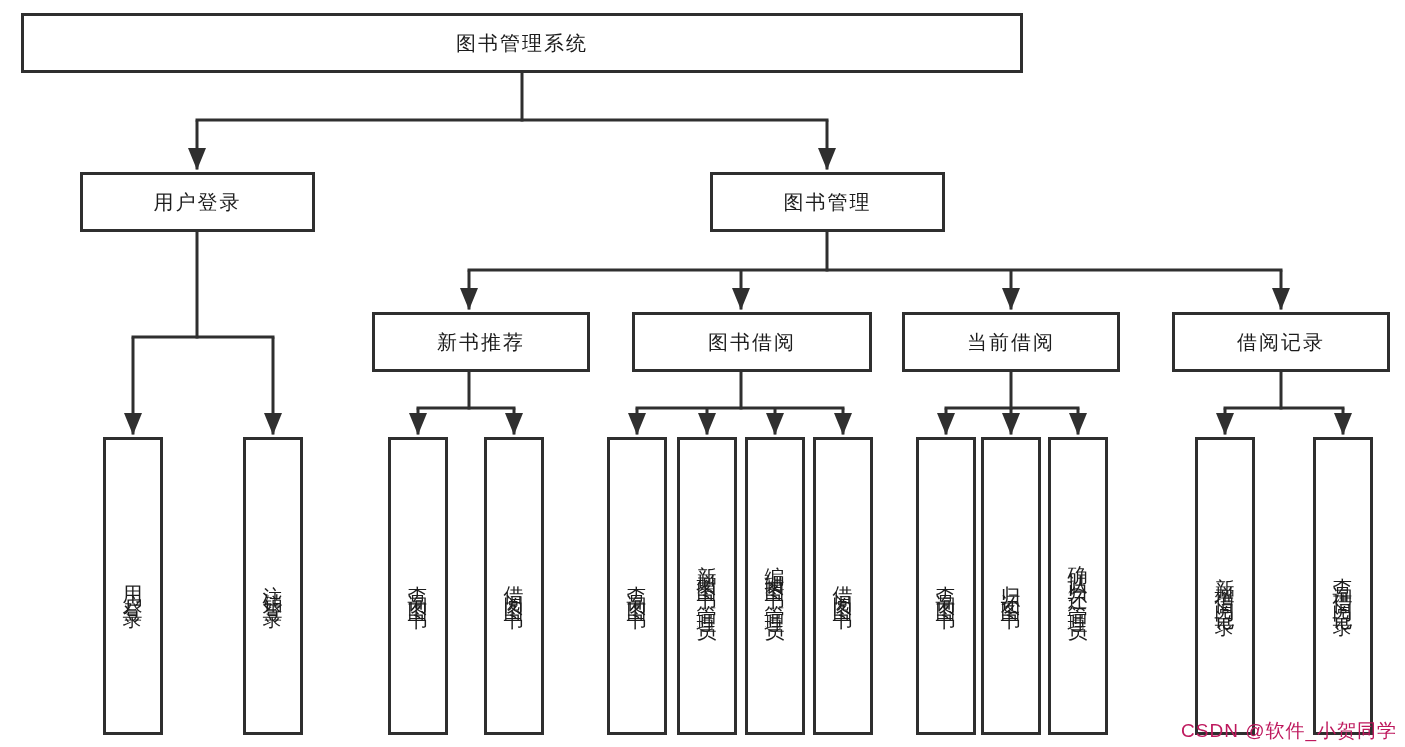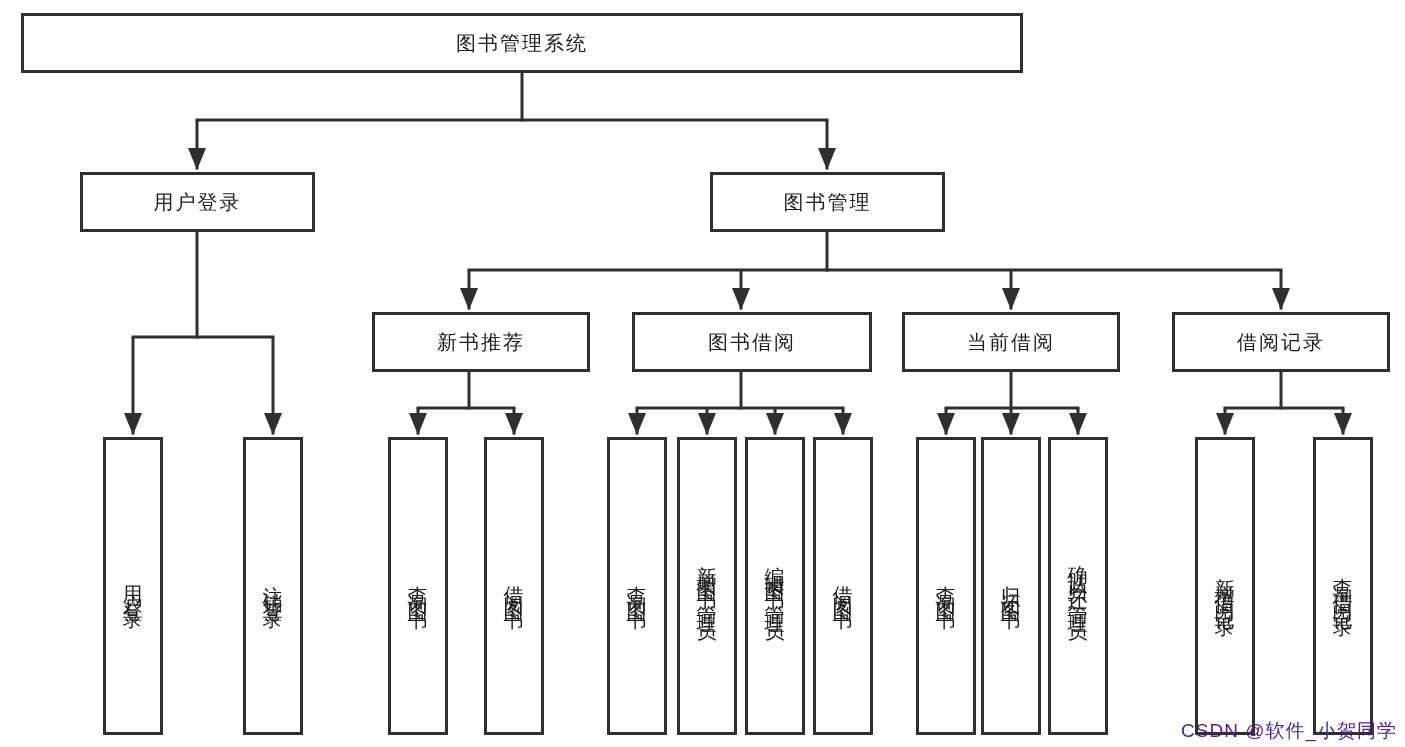--- a/index.html
+++ b/index.html
@@ -47,21 +47,21 @@
     line-height: 1;
     color: #1c1c1c;
     white-space: nowrap;
   }
   .watermark {
     position: absolute;
     right: 8px;
     bottom: 3px;
     font-size: 19px;
     letter-spacing: 1px;
-    color: #4c1d95;
+    color: #be185d;
     z-index: 2;
   }
 </style>
 </head>
 <body>
 
 <div class="canvas">
 
   <svg class="connectors" width="1405" height="747" viewBox="0 0 1405 747" aria-hidden="true">
     <defs>

